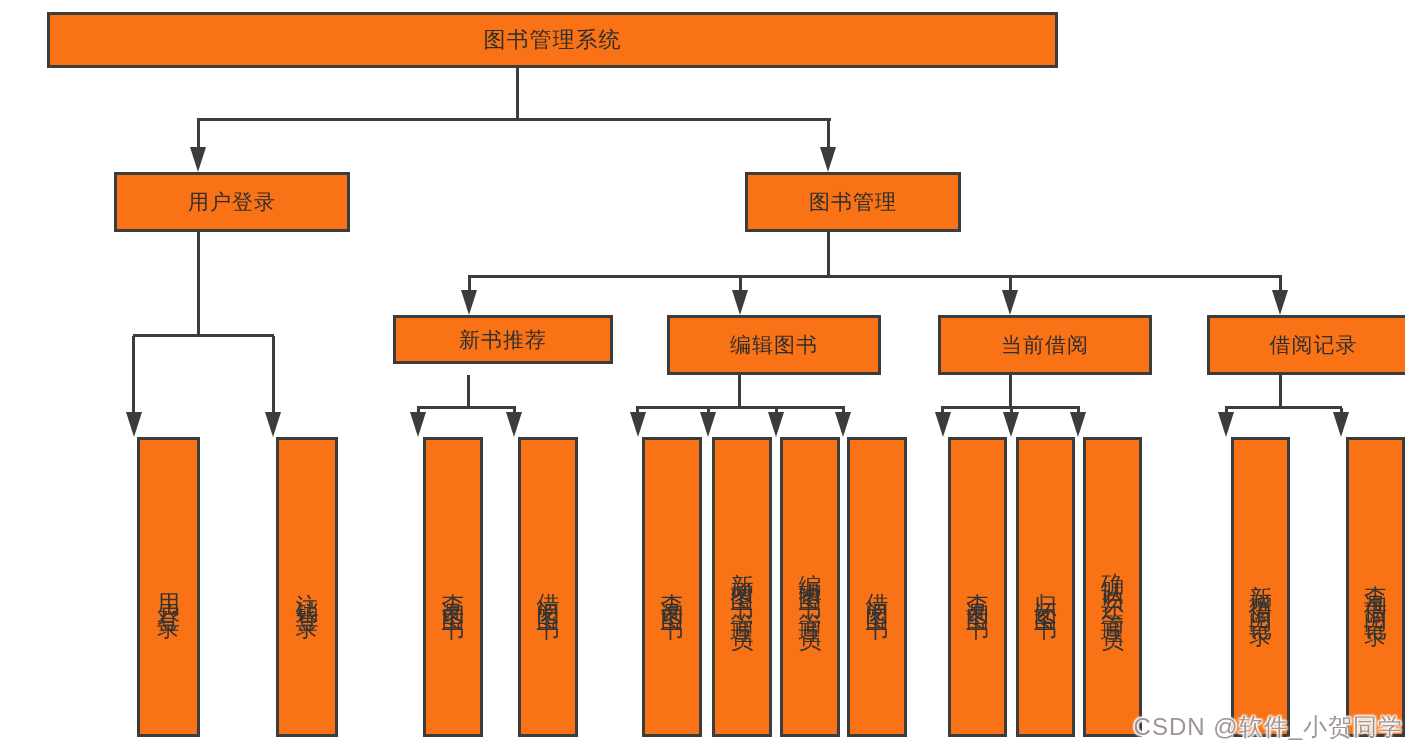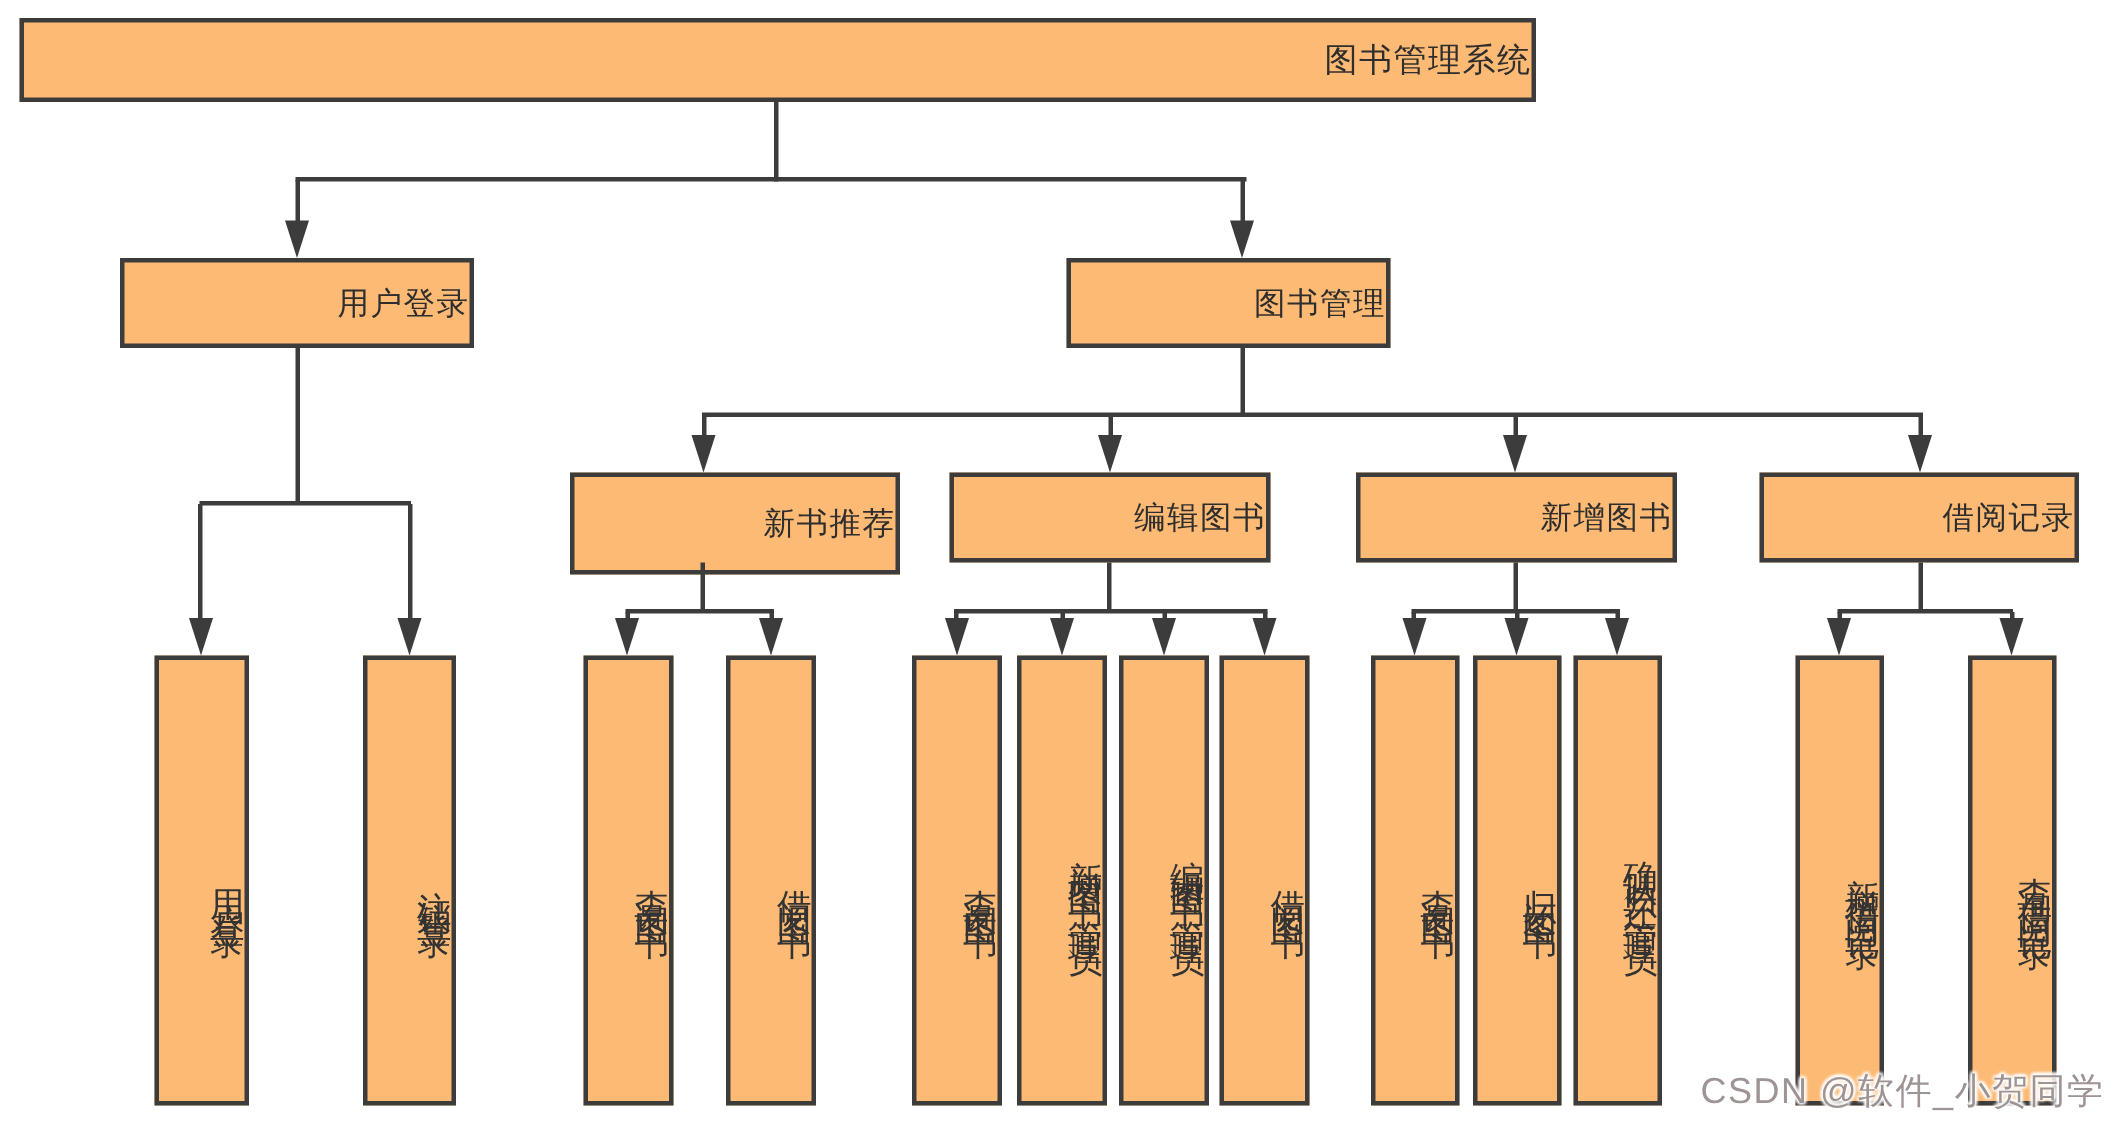--- a/index.html
+++ b/index.html
@@ -8,24 +8,25 @@
     --box-bg:#ffffff;
     --text:#2e2e2e;
     --watermark:#9e9494;
   }
   html,body{margin:0;padding:0;background:#ffffff;}
   .canvas{
     position:relative;width:1405px;height:747px;background:var(--box-bg);
     font-family:"Liberation Sans","DejaVu Sans",sans-serif;overflow:hidden;
   }
   .box{
-    position:absolute;box-sizing:border-box;background:#fdba74;
+    position:absolute;box-sizing:border-box;background:#f97316;
     border:3px solid var(--box-border);
-    display:flex;align-items:center;justify-content:flex-end;
+    display:flex;align-items:center;justify-content:center;
     color:var(--text);
+    margin-left:34px;
   }
   .hbox{font-size:21px;letter-spacing:1px;}
   .root-box{font-size:22px;}
   .leaf{top:437px;height:300px;}
   .vtext{
     writing-mode:vertical-rl;text-orientation:mixed;
     font-size:23px;line-height:1;letter-spacing:8px;padding-top:8px;
     color:#333333;
   }
   .line{position:absolute;background:var(--line);}
@@ -80,28 +81,28 @@
     <div class="line" style="left:468px;top:277px;width:3px;height:18px"></div>
     <div class="ah" style="left:461px;top:290px"></div>
     <div class="line" style="left:739px;top:277px;width:3px;height:18px"></div>
     <div class="ah" style="left:732px;top:290px"></div>
     <div class="line" style="left:1009px;top:277px;width:3px;height:18px"></div>
     <div class="ah" style="left:1002px;top:290px"></div>
     <div class="line" style="left:1279px;top:277px;width:3px;height:18px"></div>
     <div class="ah" style="left:1272px;top:290px"></div>
   </div>
 
-  <div class="box hbox" style="left:380px;top:315px;width:220px;height:68px">
+  <div class="box hbox" style="left:359px;top:315px;width:220px;height:49px">
     <span>新书推荐</span>
   </div>
   <div class="box hbox" style="left:633px;top:315px;width:214px;height:60px">
     <span>编辑图书</span>
   </div>
   <div class="box hbox" style="left:904px;top:315px;width:214px;height:60px">
-    <span>新增图书</span>
+    <span>当前借阅</span>
   </div>
   <div class="box hbox" style="left:1173px;top:315px;width:213px;height:60px">
     <span>借阅记录</span>
   </div>
 
   <div>
     <div class="line" style="left:467px;top:375px;width:3px;height:33px"></div>
     <div class="line" style="left:417px;top:406px;width:99px;height:3px"></div>
     <div class="line" style="left:417px;top:408px;width:3px;height:12px"></div>
     <div class="ah" style="left:410px;top:412px"></div>

